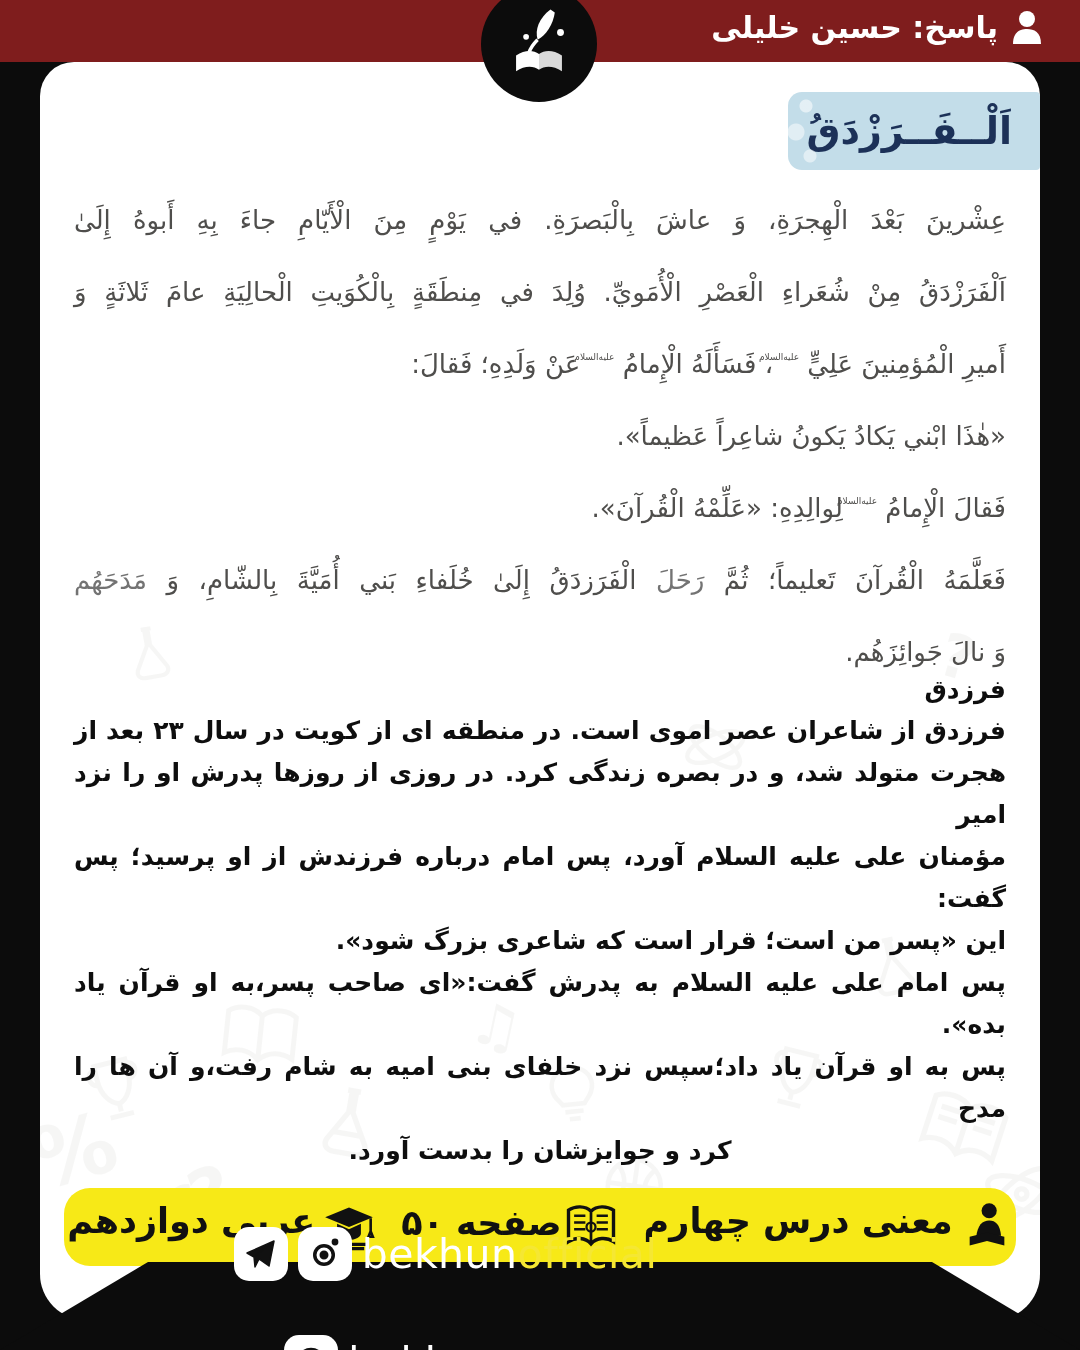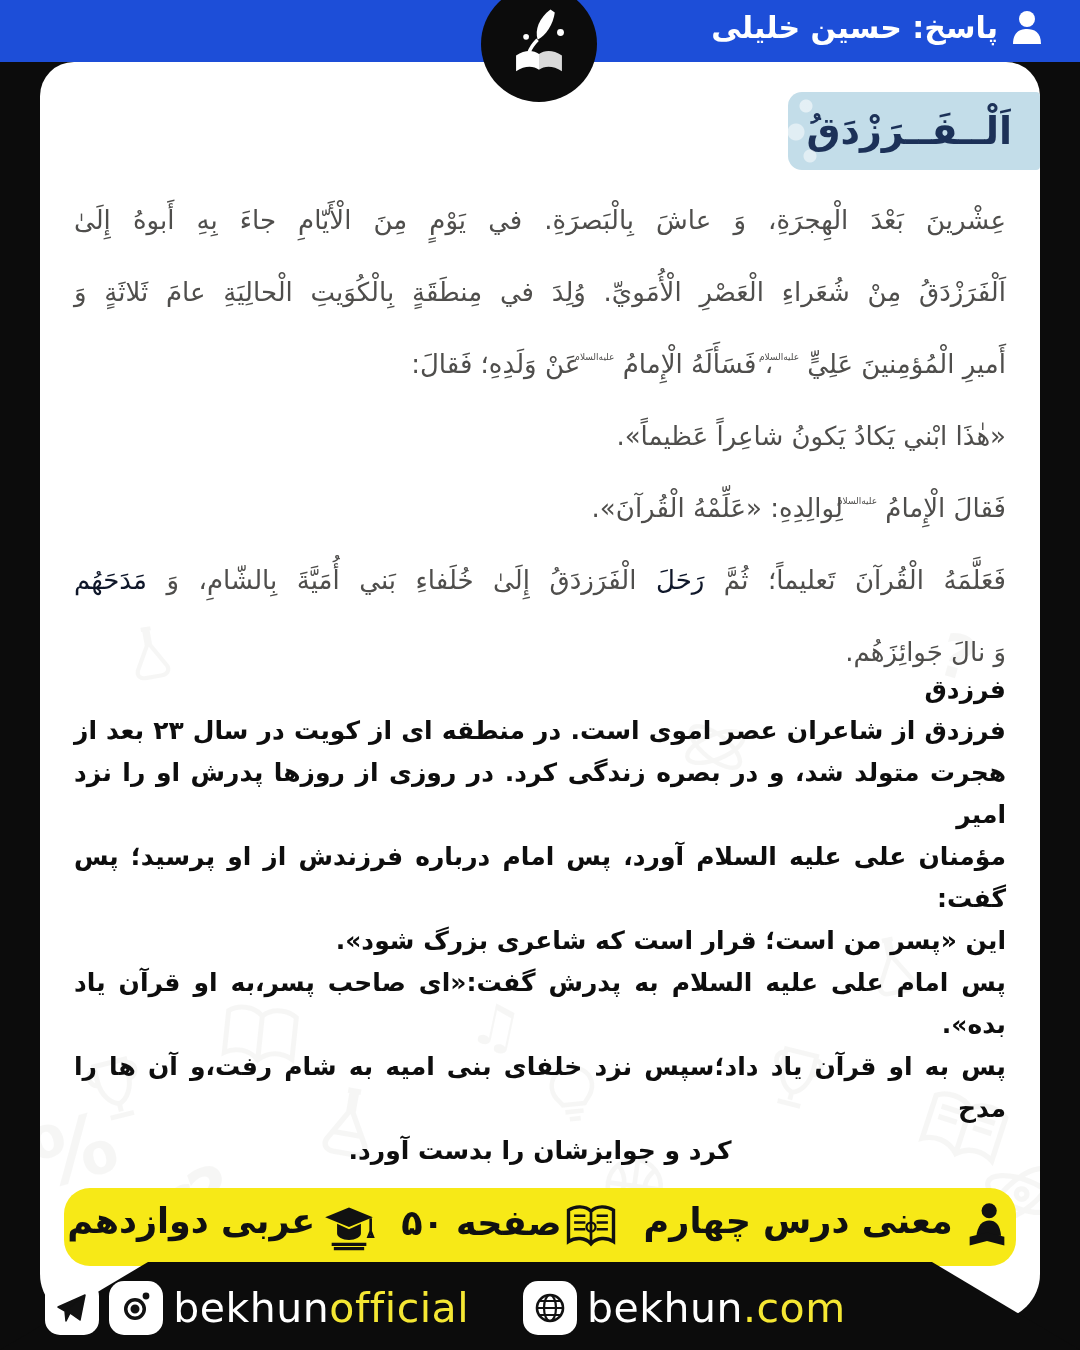--- a/index.html
+++ b/index.html
@@ -1,20 +1,20 @@
 <!DOCTYPE html>
 <html lang="fa"><head>
 <meta charset="utf-8">
 <style>
   html,body{margin:0;padding:0;background:#0c0c0c;}
   body{font-family:"DejaVu Sans",sans-serif;}
   .stage{position:relative;width:1080px;height:1350px;overflow:hidden;background:#0c0c0c;margin:0 auto;}
 
   
-  .topbar{position:absolute;left:0;top:0;width:1080px;height:62px;background:#1d4ed8;z-index:5;}
+  .topbar{position:absolute;left:0;top:0;width:1080px;height:62px;background:#7f1d1d;z-index:5;}
   .answer-wrap{position:absolute;right:34px;top:8px;display:flex;flex-direction:row-reverse;align-items:center;gap:10px;}
   .answer-text{color:#ffffff;font-size:30px;font-weight:bold;direction:rtl;}
 
   
   .logo-circle{position:absolute;left:481px;top:-14px;width:116px;height:116px;border-radius:50%;
     background:#0c0c0c;z-index:6;display:flex;align-items:center;justify-content:center;}
 
   
   .card{position:absolute;left:40px;top:62px;width:1000px;height:1258px;background:#ffffff;
     border-radius:34px 34px 46px 46px;overflow:hidden;direction:rtl;z-index:2;}
@@ -33,21 +33,21 @@
       radial-gradient(circle at 18px 14px, rgba(255,255,255,.55) 6px, transparent 7px),
       radial-gradient(circle at 8px 40px, rgba(255,255,255,.5) 8px, transparent 9px),
       radial-gradient(circle at 22px 64px, rgba(255,255,255,.5) 6px, transparent 7px);
   }
   .title-text{font-size:38px;font-weight:bold;color:#1c3158;letter-spacing:1px;}
 
   
   .arabic-block{position:absolute;top:122px;right:34px;left:34px;}
   .ar-line{font-size:26px;line-height:72px;color:#4f4e4c;white-space:nowrap;text-align:right;direction:rtl;}
   .ar-line.just{text-align:justify;text-align-last:justify;}
-  .blue-word{color:#0f172a;}
+  .blue-word{color:#737373;}
   .sym{display:inline-block;font-size:9px;line-height:0.95;width:26px;text-align:center;
     vertical-align:middle;white-space:normal;color:#4f4e4c;transform:translateY(-8px);}
 
   
   .fa-block{position:absolute;top:608px;right:34px;left:34px;color:#0e0e0e;}
   .fa-heading{font-size:25px;font-weight:bold;text-align:right;line-height:40px;}
   .fa-line{font-size:25px;font-weight:bold;line-height:42px;direction:rtl;}
   .fa-line.just{text-align:justify;text-align-last:justify;}
   .fa-line.right{text-align:right;}
   .fa-line.center{text-align:center;}
@@ -57,21 +57,21 @@
     border-radius:26px;z-index:7;display:flex;align-items:center;justify-content:center;
     direction:rtl;gap:26px;}
   .banner-seg{display:flex;align-items:flex-start;gap:8px;}
   .banner-text{font-size:35px;font-weight:900;color:#111111;white-space:nowrap;}
   .banner-icon{display:inline-flex;}
   .banner-icon svg{fill:#111111;}
 
   
   .footer-shape{position:absolute;left:0;top:0;z-index:8;pointer-events:none;}
   .footerbar{position:absolute;left:0;top:1276px;width:891px;height:64px;z-index:9;
-    display:flex;align-items:center;justify-content:center;gap:54px;direction:ltr;}
+    display:flex;align-items:center;justify-content:center;gap:54px;direction:ltr;flex-direction:column;}
   .foot-group{display:flex;align-items:center;gap:10px;}
   .tile{width:54px;height:54px;background:#ffffff;border-radius:15px;display:flex;
     align-items:center;justify-content:center;}
   .foot-text{font-size:41px;color:#ffffff;letter-spacing:0.5px;}
   .foot-accent{color:#f5e733;}
 </style>
 </head>
 <body>
 
 <div class="stage">

